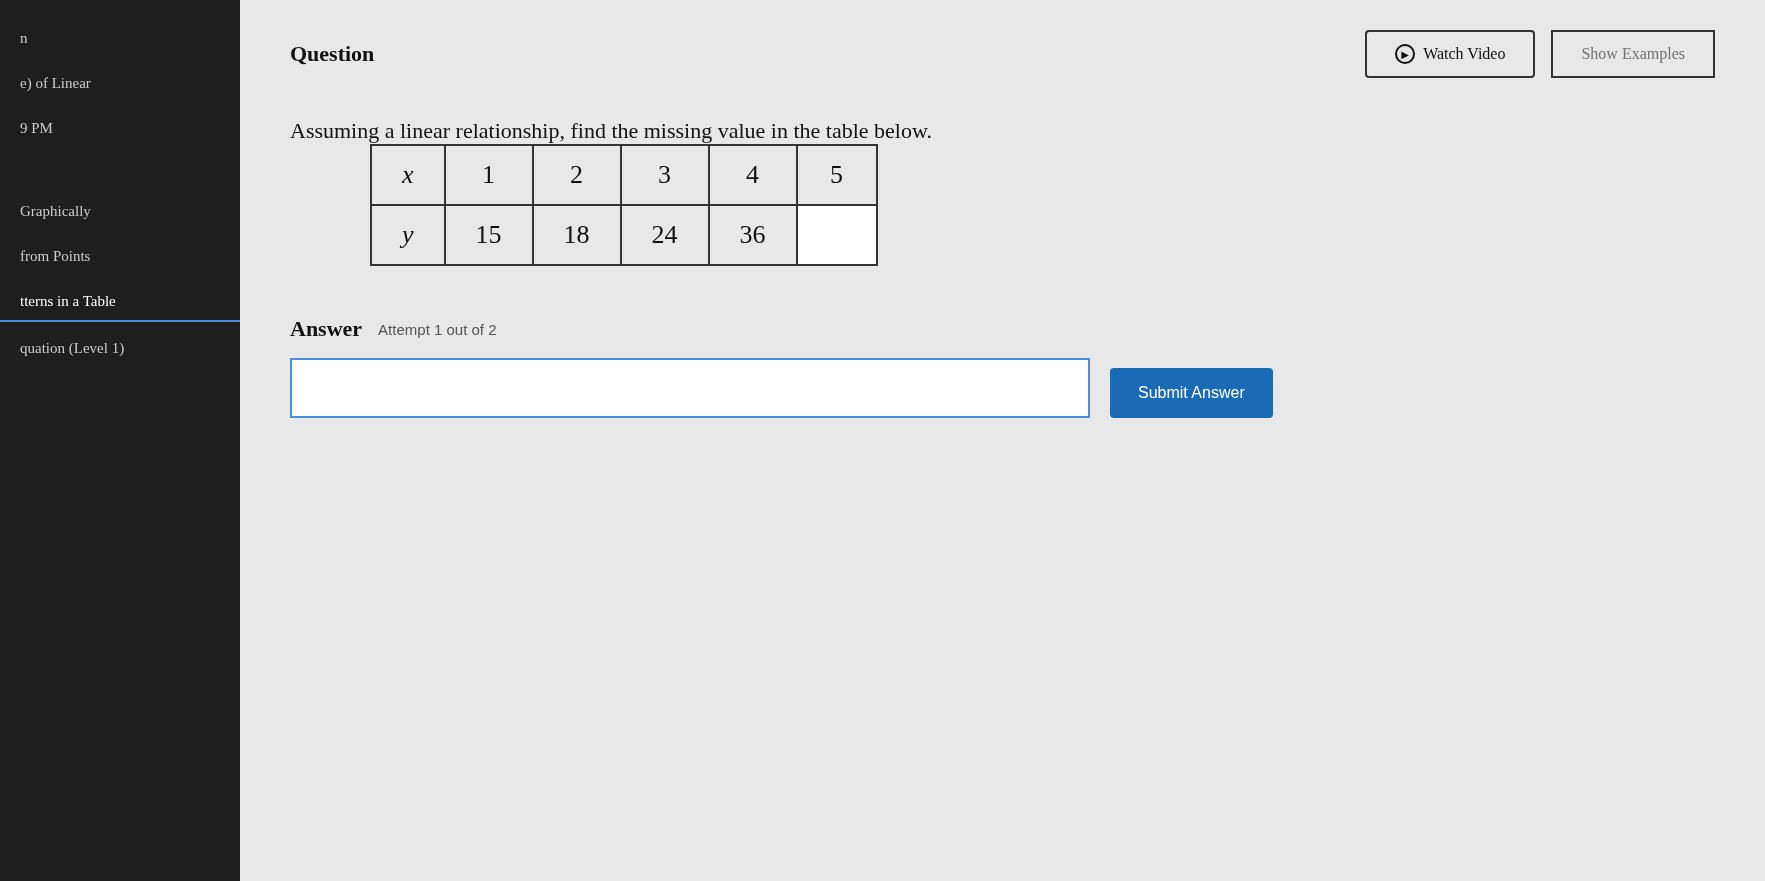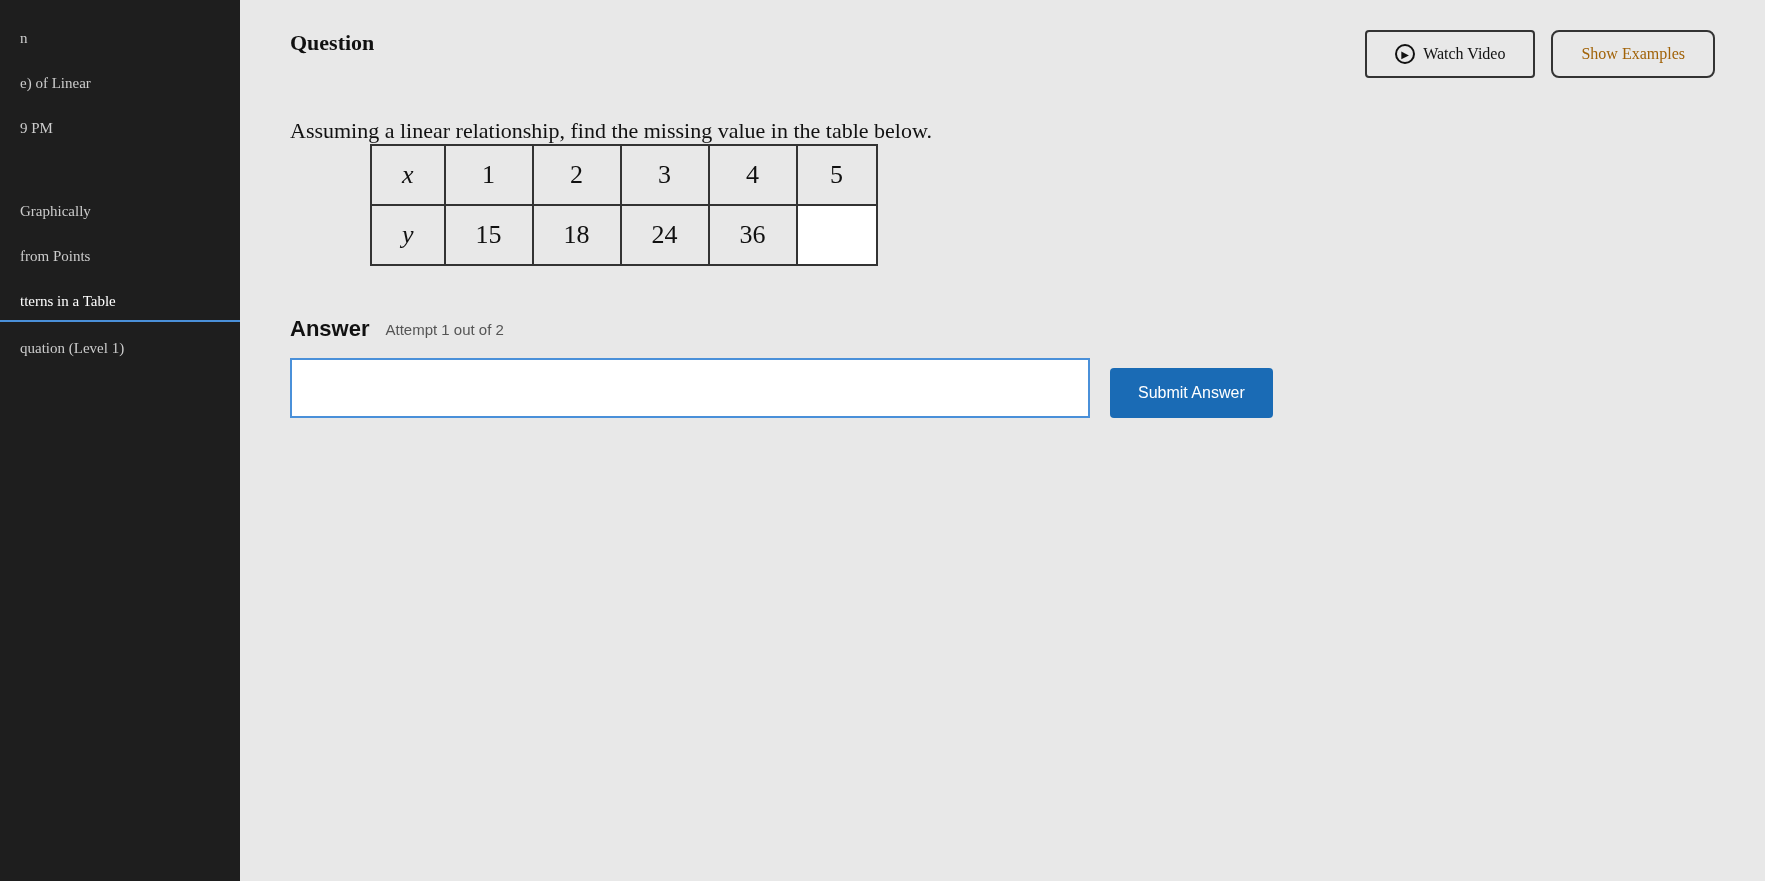--- a/index.html
+++ b/index.html
@@ -44,21 +44,21 @@
     .main-content {
       flex: 1;
       background-color: #e8e8e8;
       padding: 30px 50px;
       overflow: auto;
     }
 
     .header-row {
       display: flex;
       justify-content: space-between;
-      align-items: flex-start;
+      align-items: center;
       margin-bottom: 40px;
       gap: 13px;
     }
 
     .question-label {
       font-size: 22px;
       font-weight: bold;
       color: #111;
       font-family: Georgia, serif;
     }
@@ -92,22 +92,22 @@
       justify-content: center;
       font-size: 10px;
     }
 
     .show-examples-btn {
       border: 2px solid #333;
       background: transparent;
       padding: 12px 28px;
       font-size: 16px;
       cursor: pointer;
-      border-radius: 8px;
-      color: #a16207;
+      border-radius: 0;
+      color: #737373;
       font-family: Georgia, serif;
     }
 
     .question-text {
       font-size: 22px;
       color: #111;
       font-family: Georgia, serif;
     }
 
     .table-container {
@@ -149,21 +149,21 @@
     .answer-label-row {
       display: flex;
       align-items: center;
       gap: 16px;
     }
 
     .answer-label {
       font-size: 22px;
       font-weight: bold;
       color: #111;
-      font-family: Liberation Sans, sans-serif;
+      font-family: Liberation Serif, serif;
     }
 
     .attempt-text {
       font-size: 15px;
       color: #555;
       font-family: Arial, sans-serif;
     }
 
     .answer-input-row {
       display: flex;

